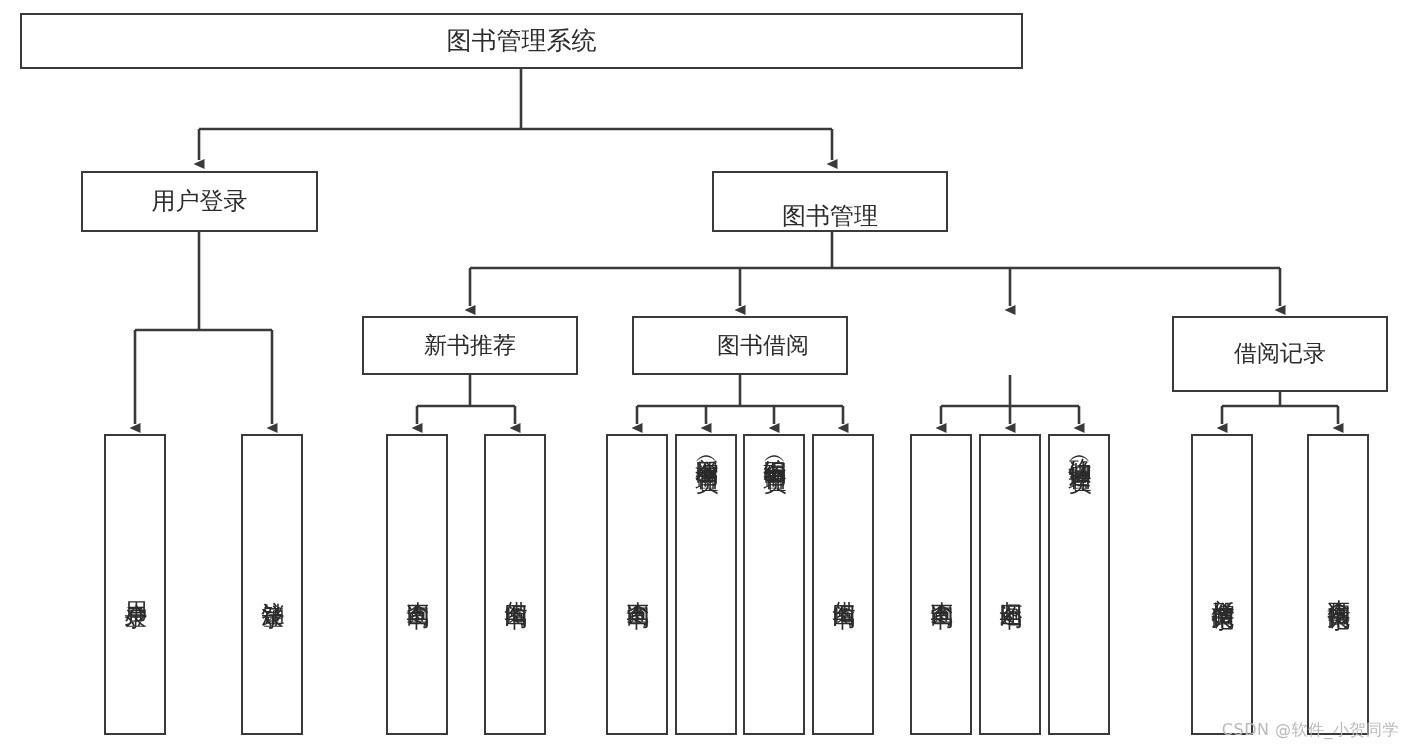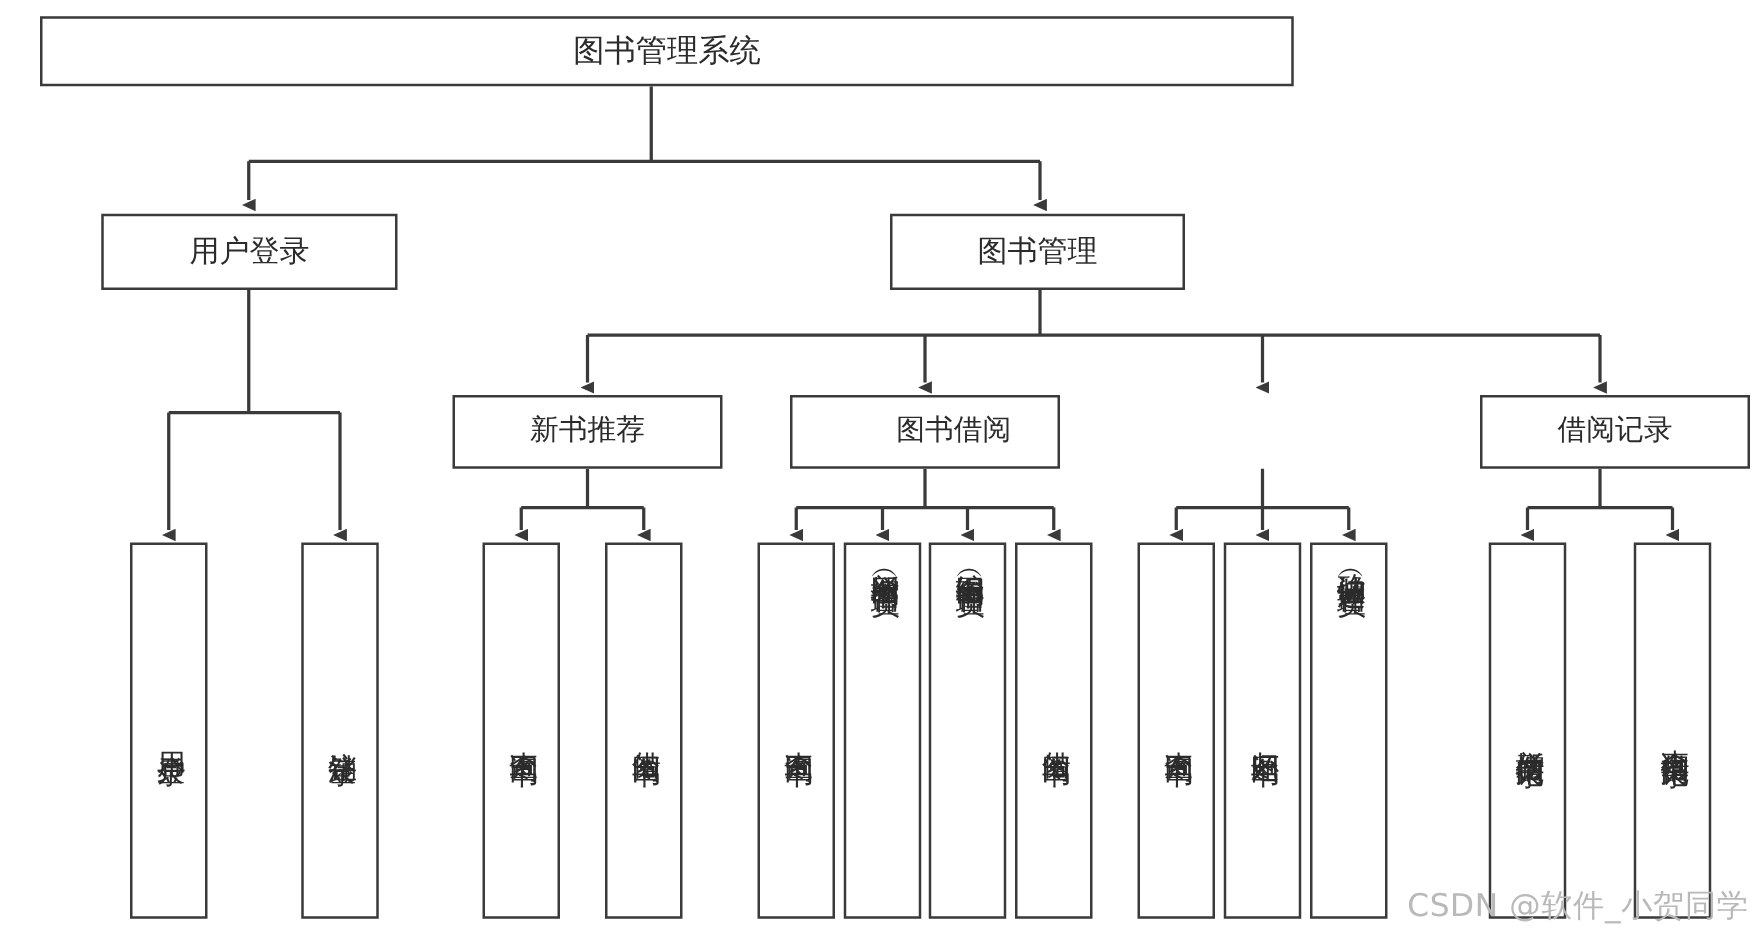--- a/index.html
+++ b/index.html
@@ -43,42 +43,41 @@
     white-space: nowrap;
   }
   .node-root .node-label {
     font-size: 25px;
   }
   .node-l1 .node-label {
     font-size: 24px;
   }
   .node-l2 .node-label {
     font-size: 23px;
-    font-family: Liberation Mono, monospace;
   }
   .node-leaf {
     align-items: flex-start;
     padding-top: 4px;
   }
   .node-leaf .node-label {
     font-size: 23px;
     writing-mode: vertical-rl;
     text-orientation: upright;
     letter-spacing: 2px;
     white-space: nowrap;
     transform: translateX(1px);
   }
   .node-leaf.leaf-centered {
     align-items: center;
   }
   #watermark {
     position: absolute;
     right: 6px;
     bottom: 6px;
-    font-size: 25px;
+    font-size: 16px;
     color: #b9b9b9;
     letter-spacing: 0.5px;
     z-index: 3;
     white-space: nowrap;
     pointer-events: none;
   }
 </style>
 </head>
 <body>
 
@@ -127,38 +126,38 @@
       <path d="M1010,406 L1010,424" marker-end="url(#arrowhead)"></path>
       <path d="M1079,406 L1079,424" marker-end="url(#arrowhead)"></path>
 
       <path d="M1280,375 L1280,406"></path>
       <path d="M1222,406 L1338,406"></path>
       <path d="M1222,406 L1222,424" marker-end="url(#arrowhead)"></path>
       <path d="M1338,406 L1338,424" marker-end="url(#arrowhead)"></path>
     </g>
   </svg>
 
-  <div class="node node-root" style="left:20px; top:13px; width:1003px; height:56px;margin-left:12px;">
+  <div class="node node-root" style="left:20px; top:13px; width:1003px; height:56px;">
     <span class="node-label">图书管理系统</span>
   </div>
 
   <div class="node node-l1" style="left:81px; top:171px; width:237px; height:61px;">
     <span class="node-label">用户登录</span>
   </div>
-  <div class="node node-l1" style="left:712px; top:171px; width:236px; height:61px;">
+  <div class="node node-l1" style="left:712px; top:171px; width:236px; height:61px;align-items:flex-end;">
     <span class="node-label">图书管理</span>
   </div>
 
   <div class="node node-l2" style="left:362px; top:316px; width:216px; height:59px;">
     <span class="node-label">新书推荐</span>
   </div>
   <div class="node node-l2" style="left:632px; top:316px; width:216px; height:59px;padding-left:46px;">
     <span class="node-label">图书借阅</span>
   </div>
-  <div class="node node-l2" style="left:1172px; top:316px; width:216px; height:59px;margin-left:12px;">
+  <div class="node node-l2" style="left:1172px; top:316px; width:216px; height:76px;">
     <span class="node-label">借阅记录</span>
   </div>
 
   <div class="node node-leaf leaf-centered" style="left:104px; top:434px; width:62px; height:301px;">
     <span class="node-label">用户登录</span>
   </div>
   <div class="node node-leaf leaf-centered" style="left:241px; top:434px; width:62px; height:301px;">
     <span class="node-label">注销登录</span>
   </div>
 

